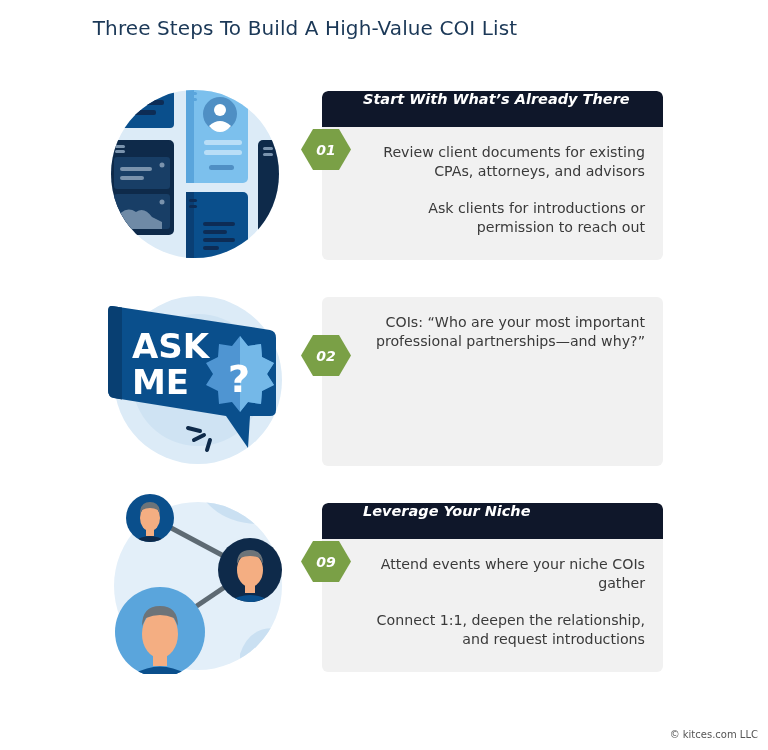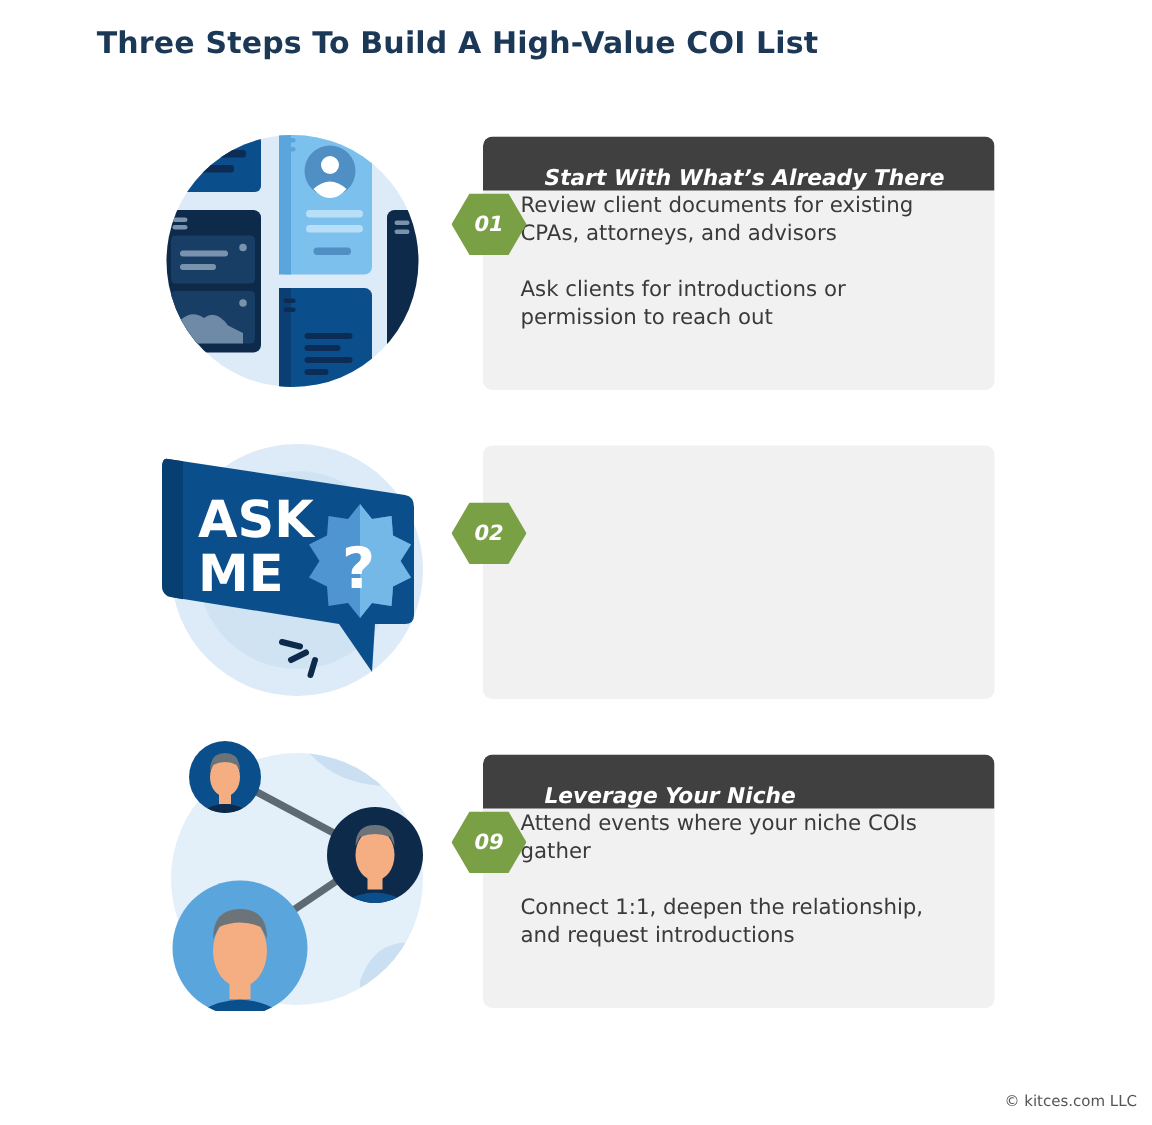--- a/index.html
+++ b/index.html
@@ -1,44 +1,44 @@
 <!DOCTYPE html>
 <html><head>
 <meta charset="utf-8">
 <style>
   * { box-sizing: border-box; margin: 0; padding: 0; }
   html, body { width: 768px; height: 750px; background: #ffffff; overflow: hidden; }
   body { position: relative; font-family: "DejaVu Sans", sans-serif; color: #333; }
 
   .title {
     position: absolute; top: 16px; left: 0; width: 610px; text-align: center;
-    font-family: "DejaVu Sans", sans-serif; font-weight: bold; font-size: 20px;
+    font-family: "DejaVu Sans", sans-serif; font-weight: normal; font-size: 20px;
     color: #1b3857; letter-spacing: 0.1px;
   }
 
   .step { position: absolute; left: 0; width: 768px; height: 180px; }
   .step-1 { top: 82px; }
   .step-2 { top: 288px; }
   .step-3 { top: 494px; }
 
   .illus { position: absolute; left: 100px; top: 0; width: 190px; height: 180px; }
 
   .card {
     position: absolute; left: 322px; top: 9px; width: 341px; height: 169px;
     background: #f1f1f1; border-radius: 6px; overflow: hidden;
   }
   .card-header {
-    height: 36px; background: #404040; border-radius: 6px 6px 0 0;
-    display: flex; align-items: flex-end; padding-left: 41px;
+    height: 36px; background: #0f172a; border-radius: 6px 6px 0 0;
+    display: flex; align-items: flex-start; padding-left: 41px;
   }
   .card-title {
     color: #ffffff; font-weight: bold; font-style: italic; font-size: 14.5px;
     font-family: "DejaVu Sans", sans-serif; white-space: nowrap;
   }
-  .card-body { padding: 1px 18px 0 25px; }
+  .card-body { padding: 16px 18px 0 25px; text-align: right; }
   .card-body p {
     font-family: "DejaVu Sans", sans-serif; font-size: 14.2px; line-height: 19px;
     color: #3a3a3a; margin-bottom: 18px;
   }
 
   .badge {
     position: absolute; left: 301px; top: 7px; width: 50px; height: 41px; margin-top: 40px;
   }
   .badge svg { position: absolute; left: 0; top: 0; }
   .badge-num {
@@ -135,20 +135,21 @@
       <polygon points="140,48 148,58 161,56 162,69 174,75 167,86 174,97 162,103 161,116 148,114 140,124 132,114 119,116 118,103 106,97 113,86 106,75 118,69 119,56 132,58" fill="#4f95d2"></polygon>
       <path d="M140 48 L148 58 L161 56 L162 69 L174 75 L167 86 L174 97 L162 103 L161 116 L148 114 L140 124 Z" fill="#74b8e8"></path>
       <text x="128" y="104" font-family="DejaVu Sans, sans-serif" font-weight="bold" font-size="38" fill="#ffffff">?</text>
       <path d="M88 140 L100 143" stroke="#0e2a4a" stroke-width="4" stroke-linecap="round"></path>
       <path d="M94 152 L104 147" stroke="#0e2a4a" stroke-width="4" stroke-linecap="round"></path>
       <path d="M107 162 L110 152" stroke="#0e2a4a" stroke-width="4" stroke-linecap="round"></path>
     </svg>
   </div>
   <div class="card">
     <div class="card-body">
+      <p>COIs: “Who are your most important professional partnerships—and why?”</p>
     </div>
   </div>
   <div class="badge">
     <svg width="50" height="41" viewBox="0 0 50 41">
       <polygon points="12,0 38,0 50,20.5 38,41 12,41 0,20.5" fill="#7aa046"></polygon>
     </svg>
     <span class="badge-num">02</span>
   </div>
 </div>
 

